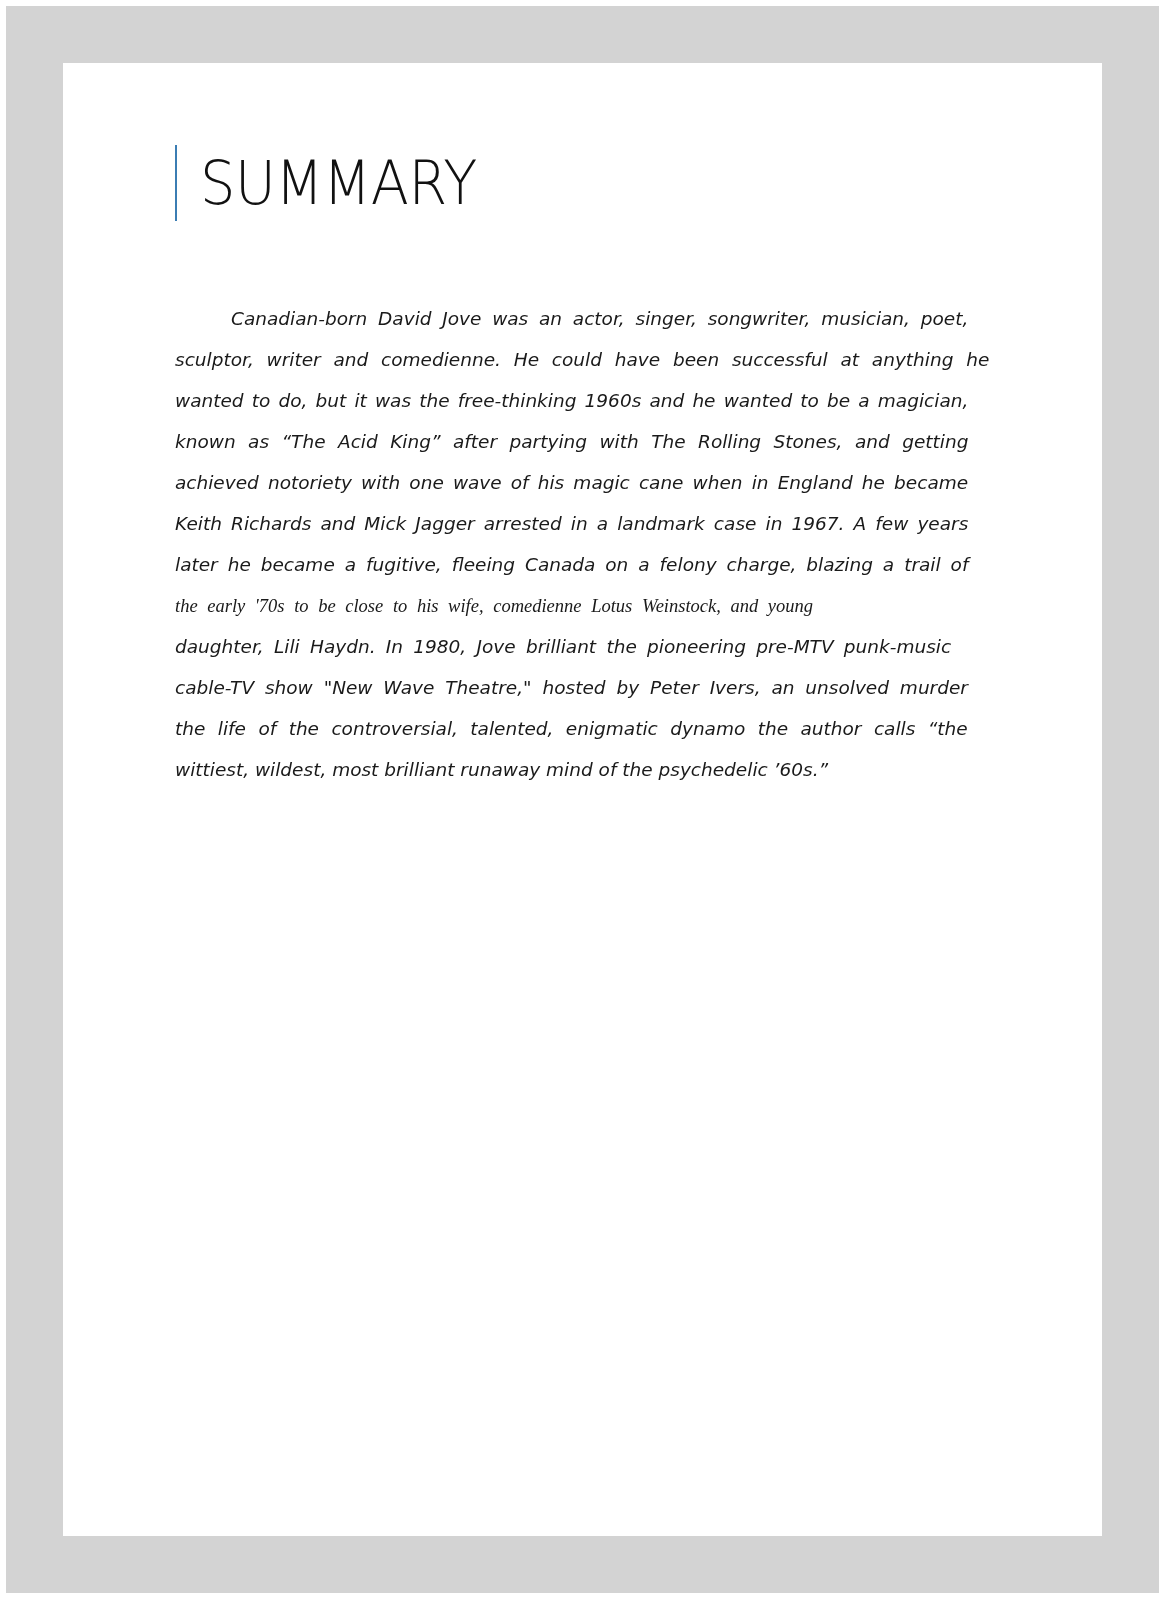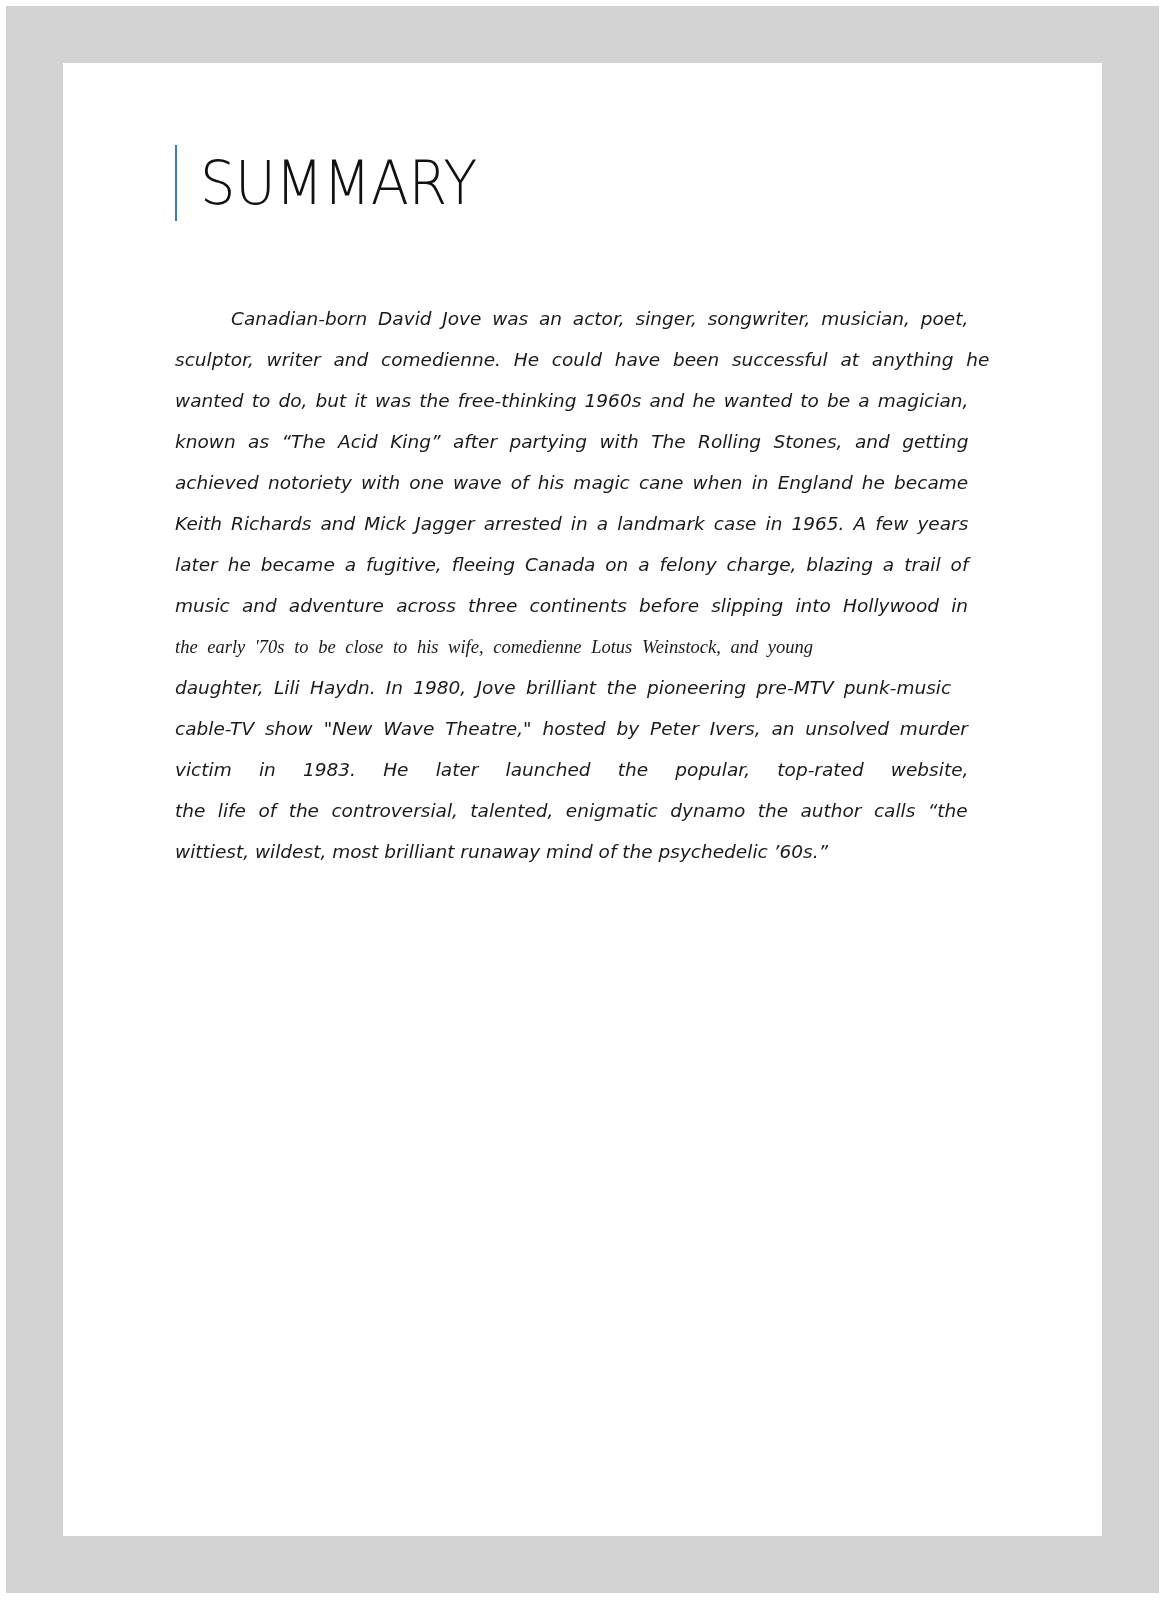--- a/index.html
+++ b/index.html
@@ -49,22 +49,20 @@
 
 <div class="title-bar"></div>
 <div class="title">SUMMARY</div>
 
 <div class="body-text">
   <div class="line first"><span style="word-spacing: 4.88889px;">Canadian-born David Jove was an actor, singer, songwriter, musician, poet,</span></div>
   <div class="line"><span style="word-spacing: 6.90909px;">sculptor, writer and comedienne. He could have been successful at anything he</span></div>
   <div class="line"><span style="word-spacing: 2.26667px;">wanted to do, but it was the free-thinking 1960s and he wanted to be a magician,</span></div>
   <div class="line"><span style="word-spacing: 6.58333px;">known as “The Acid King” after partying with The Rolling Stones, and getting</span></div>
   <div class="line"><span style="word-spacing: 3.23077px;">achieved notoriety with one wave of his magic cane when in England he became</span></div>
-  <div class="line"><span style="word-spacing: 3.21429px;">Keith Richards and Mick Jagger arrested in a landmark case in 1965. A few years</span></div>
+  <div class="line"><span style="word-spacing: 3.21429px;">Keith Richards and Mick Jagger arrested in a landmark case in 1967. A few years</span></div>
   <div class="line"><span style="word-spacing: 4.07143px;">later he became a fugitive, fleeing Canada on a felony charge, blazing a trail of</span></div>
-  <div class="line"><span style="word-spacing: 6.3px;">music and adventure across three continents before slipping into Hollywood in</span></div>
   <div class="line"><span style="word-spacing: 5px; font-family: Liberation Serif, serif;">the early '70s to be close to his wife, comedienne Lotus Weinstock, and young</span></div>
   <div class="line"><span style="word-spacing: 4.4px;">daughter, Lili Haydn. In 1980, Jove brilliant the pioneering pre-MTV punk-music</span></div>
   <div class="line"><span style="word-spacing: 5px;">cable-TV show "New Wave Theatre," hosted by Peter Ivers, an unsolved murder</span></div>
-  <div class="line"><span style="word-spacing: 21.3333px;">victim in 1983. He later launched the popular, top-rated website,</span></div>
   <div class="line"><span style="word-spacing: 6.54545px;">the life of the controversial, talented, enigmatic dynamo the author calls “the</span></div>
   <div class="line last"><span>wittiest, wildest, most brilliant runaway mind of the psychedelic ’60s.”</span></div>
 </div>
 
 </body></html>

